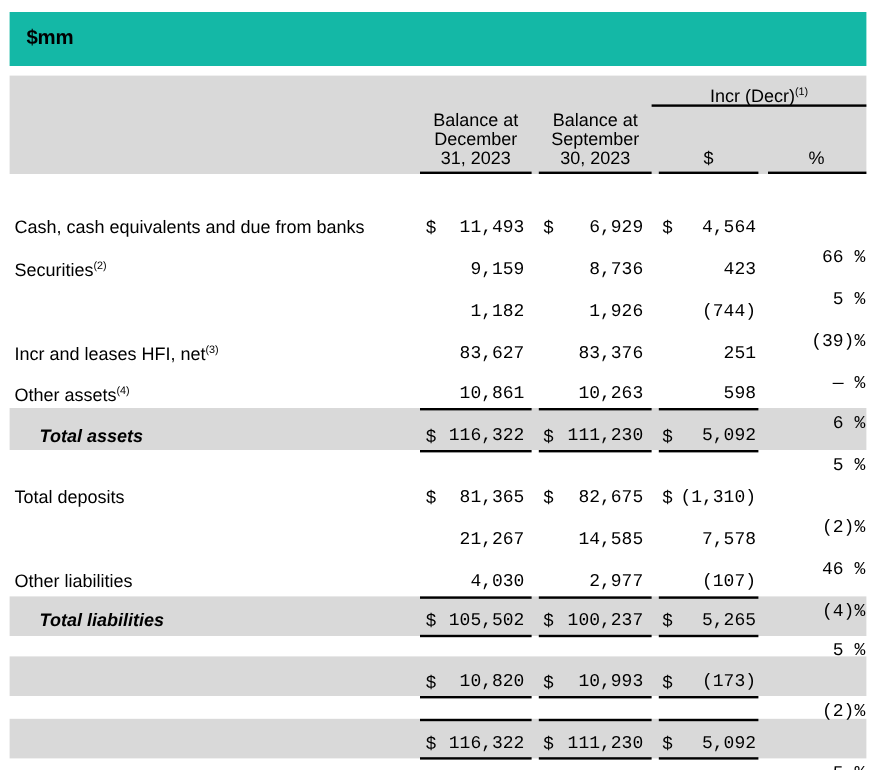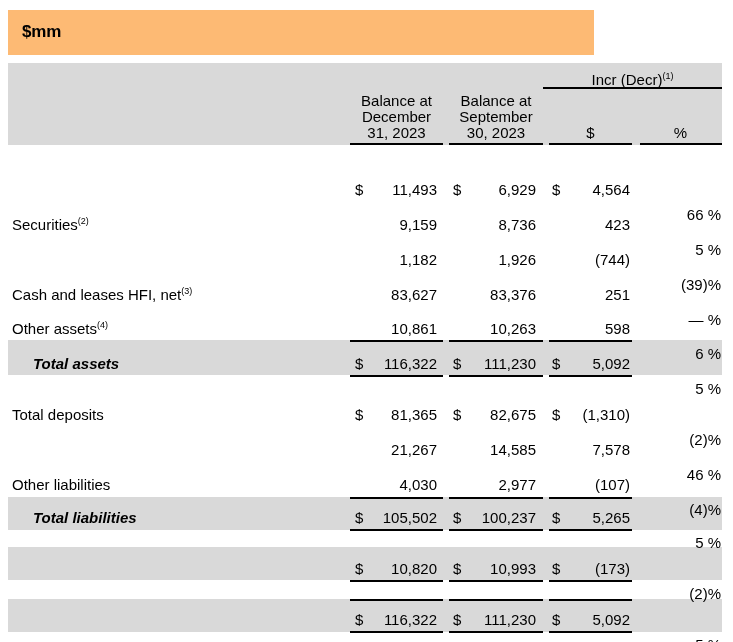--- a/index.html
+++ b/index.html
@@ -1,41 +1,41 @@
 <!DOCTYPE html>
 <html><head>
   <meta charset="utf-8">
   <style>
     * { box-sizing: border-box; margin: 0; padding: 0; }
     html, body { width: 733px; height: 642px; background: #ffffff; overflow: hidden; }
     body { font-family: "Liberation Sans", sans-serif; color: #000; font-size: 15px; position: relative; }
 
     .title-band {
-      position: absolute; left: 8px; top: 10px; width: 586px; height: 45px;
-      background: #fdba74;
+      position: absolute; left: 8px; top: 10px; width: 714px; height: 45px;
+      background: #14b8a6;
     }
     .title-band span {
       position: absolute; left: 14px; top: 12px; font-weight: bold; font-size: 17px; letter-spacing: -0.2px;
     }
 
     .header-band {
       position: absolute; left: 8px; top: 63px; width: 714px; height: 82px;
       background: #d9d9d9;
     }
     .hdr { position: absolute; text-align: center; font-size: 15px; line-height: 16px; }
     .rule { position: absolute; height: 2px; background: #000; }
 
     .band { position: absolute; left: 8px; width: 714px; background: #d9d9d9; }
 
     .row { position: absolute; left: 0; width: 733px; height: 24px; }
     .row .label { position: absolute; left: 12px; top: 0; white-space: nowrap; }
     .row .label.bold { font-weight: bold; }
     .row .label.indent { left: 33px; font-style: italic; }
     .row .label sup { font-size: 9px; vertical-align: 6px; }
-    .cell { position: absolute; top: 0; text-align: right; white-space: nowrap; }
+    .cell { position: absolute; top: 0; text-align: right; white-space: nowrap; font-family: Liberation Mono, monospace; }
     .dol { position: absolute; top: 0; }
 
     .c1d { left: 355px; } .c1v { right: calc(733px - 437px); }
     .c2d { left: 453px; } .c2v { right: calc(733px - 536px); }
     .c3d { left: 552px; } .c3v { right: calc(733px - 630px); }
     .c4v { right: calc(733px - 721px); margin-top: 25px; }
   </style>
 </head>
 <body>
 
@@ -69,20 +69,21 @@
 <div class="rule" style="left:449px; top:143px; width:94px;"></div>
 <div class="rule" style="left:549px; top:143px; width:83px;"></div>
 <div class="rule" style="left:640px; top:143px; width:82px;"></div>
 
 <div class="band" style="top:340px; height:35px;"></div>
 <div class="band" style="top:497px; height:33px;"></div>
 <div class="band" style="top:547px; height:33px;"></div>
 <div class="band" style="top:599px; height:33px;"></div>
 
 <div class="row" style="top:181px;">
+  <span class="label"><span>Cash, cash equivalents and due from banks</span></span>
   <span class="dol c1d">$</span>
   <span class="cell c1v">11,493</span>
   <span class="dol c2d">$</span>
   <span class="cell c2v">6,929</span>
   <span class="dol c3d">$</span>
   <span class="cell c3v">4,564</span>
   <span class="cell c4v">66 %</span>
 </div>
 
 <div class="row" style="top:216px;">
@@ -94,21 +95,21 @@
 </div>
 
 <div class="row" style="top:251px;">
   <span class="cell c1v">1,182</span>
   <span class="cell c2v">1,926</span>
   <span class="cell c3v">(744)</span>
   <span class="cell c4v">(39)%</span>
 </div>
 
 <div class="row" style="top:286px;">
-  <span class="label"><span>Cash and leases HFI, net</span><sup>(3)</sup></span>
+  <span class="label"><span>Incr and leases HFI, net</span><sup>(3)</sup></span>
   <span class="cell c1v">83,627</span>
   <span class="cell c2v">83,376</span>
   <span class="cell c3v">251</span>
   <span class="cell c4v">— %</span>
 </div>
 
 <div class="row" style="top:320px;">
   <span class="label"><span>Other assets</span><sup>(4)</sup></span>
   <span class="cell c1v">10,861</span>
   <span class="cell c2v">10,263</span>

